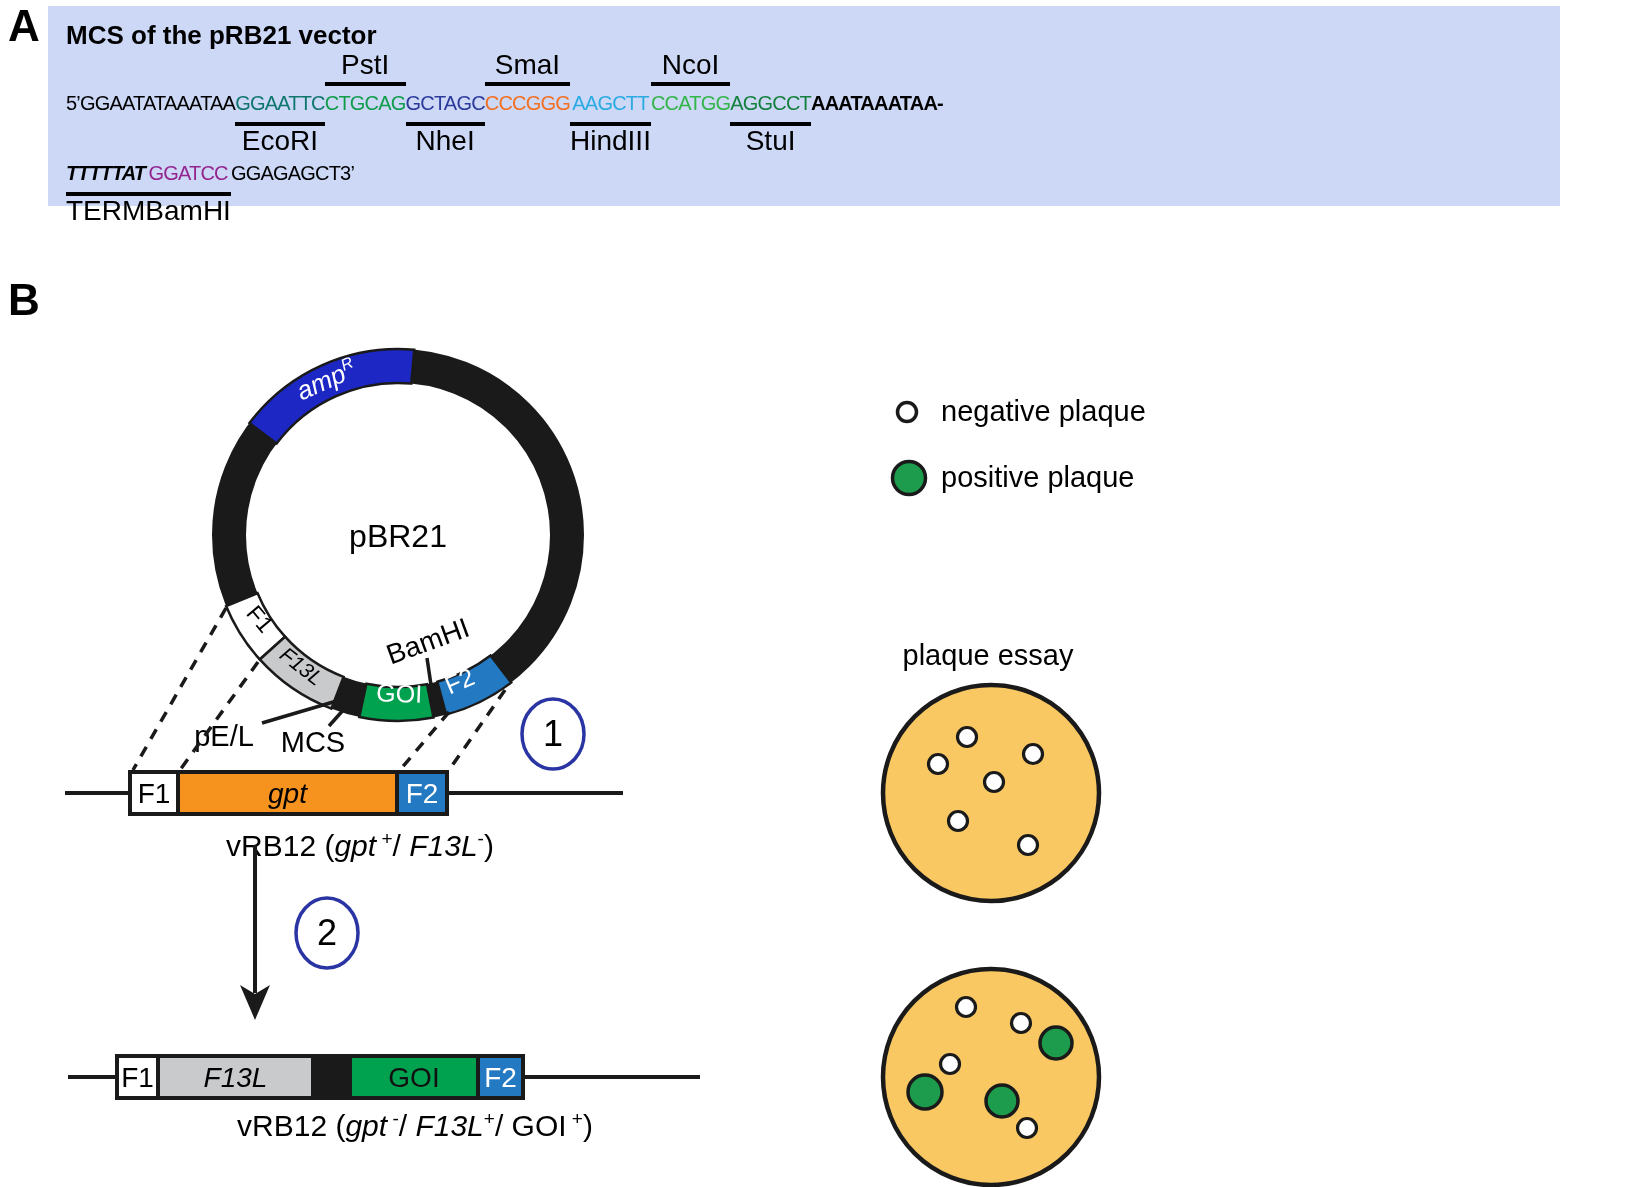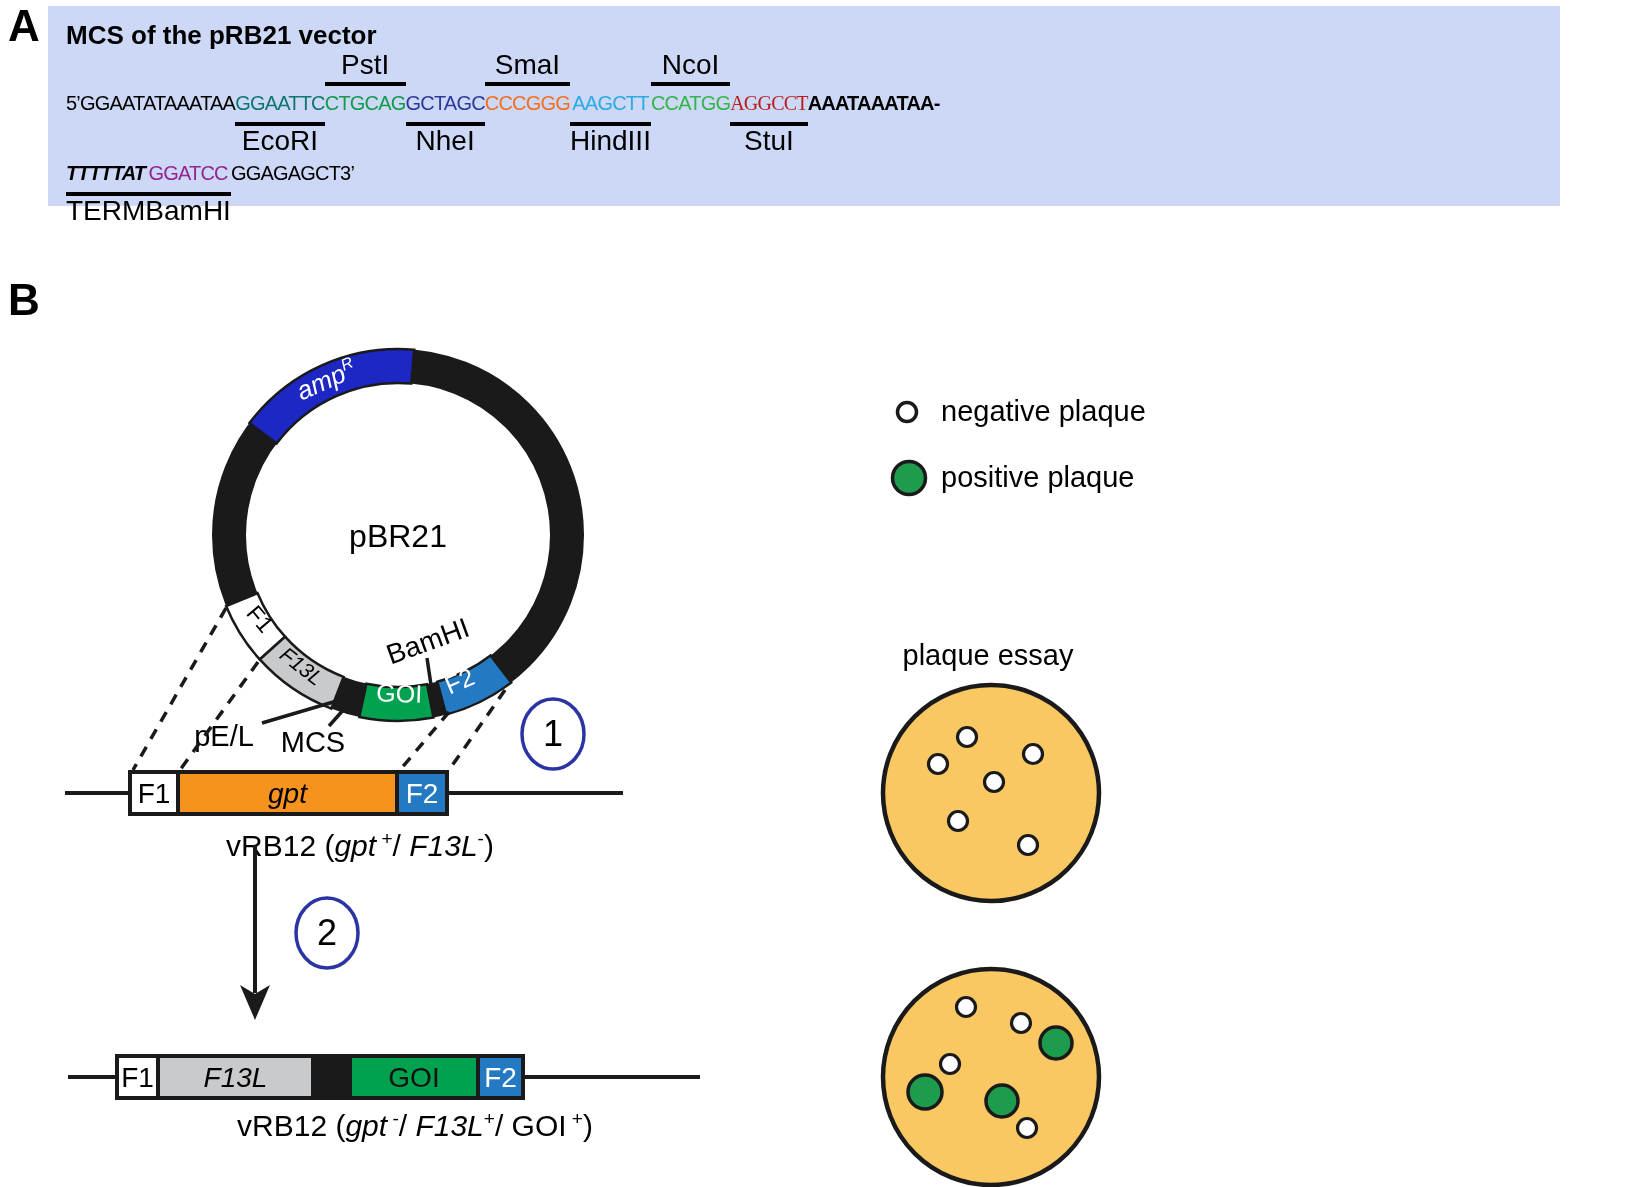--- a/index.html
+++ b/index.html
@@ -67,21 +67,21 @@
           <span class="lab">HindIII</span>
         </span>
       </span><span class="seg">
         <span class="seg-top">
           <span class="lab">NcoI</span>
           <span class="bar"></span>
         </span>
         <span class="seg-text" style="color: rgb(51, 181, 74);">CCATGG</span>
       </span><span class="seg">
         <span class="seg-top"></span>
-        <span class="seg-text" style="color: #b91c1c; font-family: Liberation Serif, serif;">AGGCCT</span>
+        <span class="seg-text" style="color: #15803d;">AGGCCT</span>
         <span class="seg-bot">
           <span class="bar"></span>
           <span class="lab">StuI</span>
         </span>
       </span><span class="seg">
         <span class="seg-top"></span>
         <span class="seg-text" style="color: rgb(0, 0, 0); font-weight: bold;">AAATAAATAA-</span>
       </span></div>
   <div id="seqline2" class="seqline"><span class="seg">
         <span class="seg-text bi" style="color: rgb(0, 0, 0);">TTTTTAT</span>

